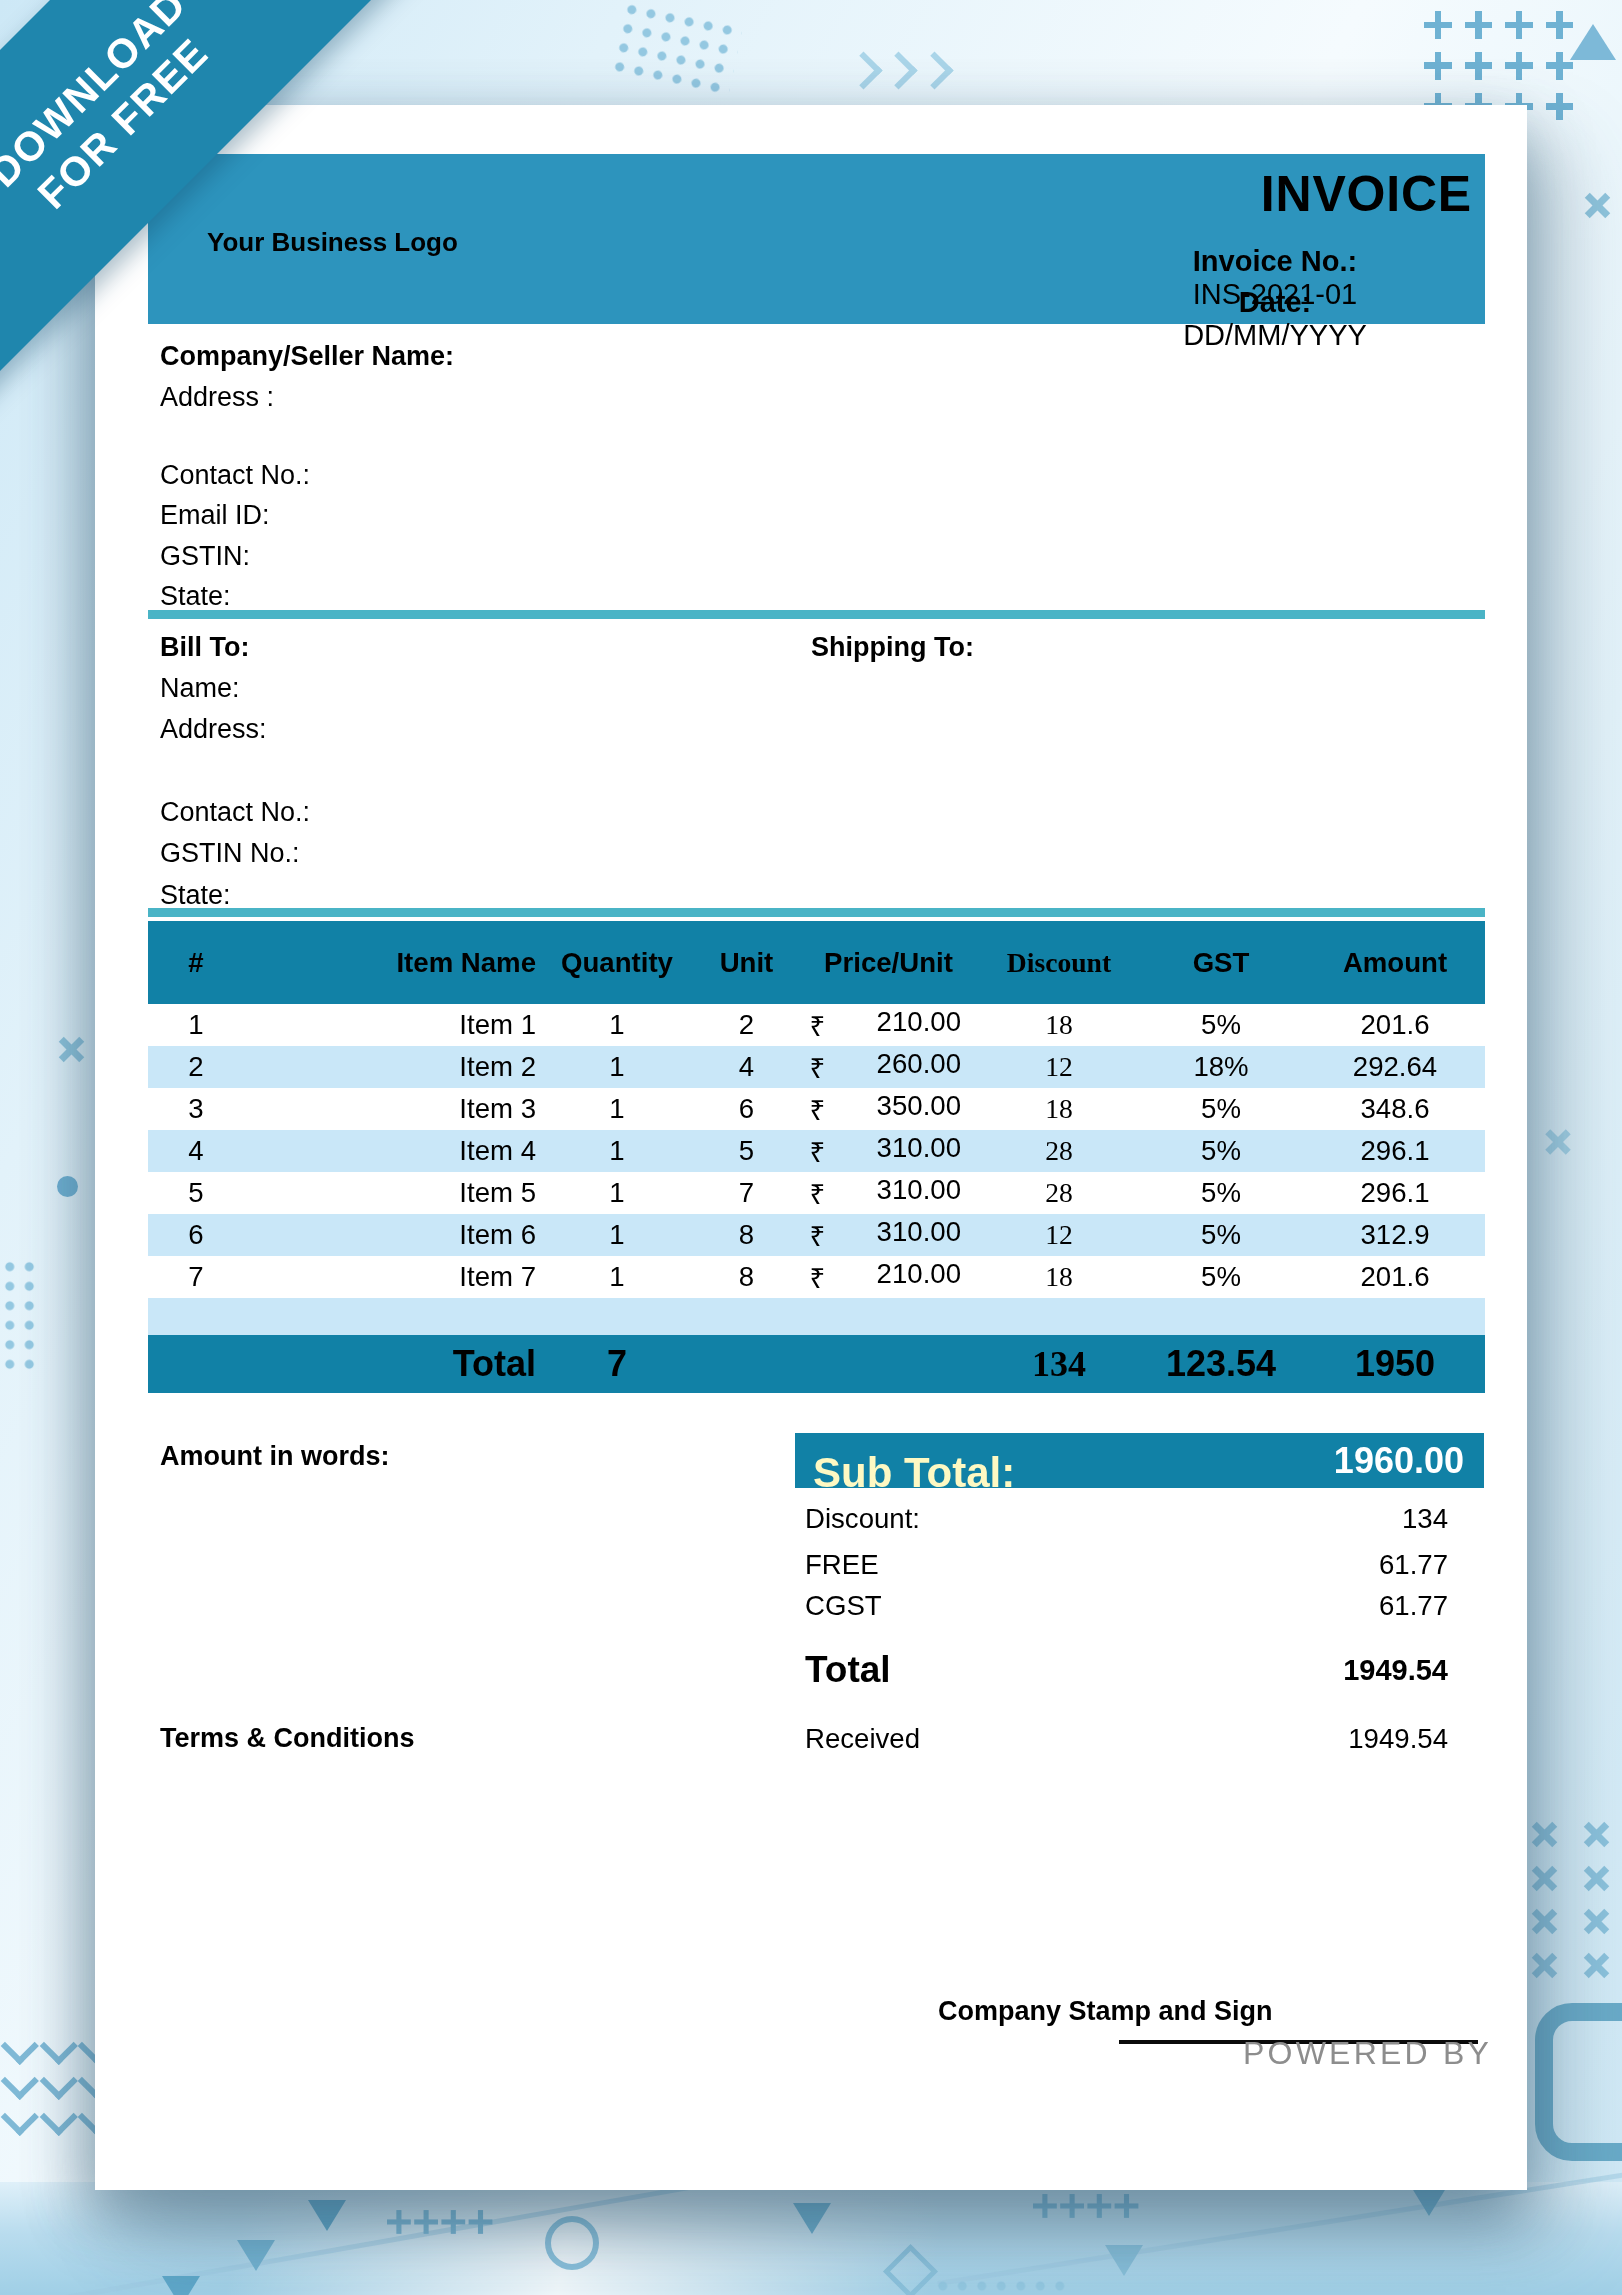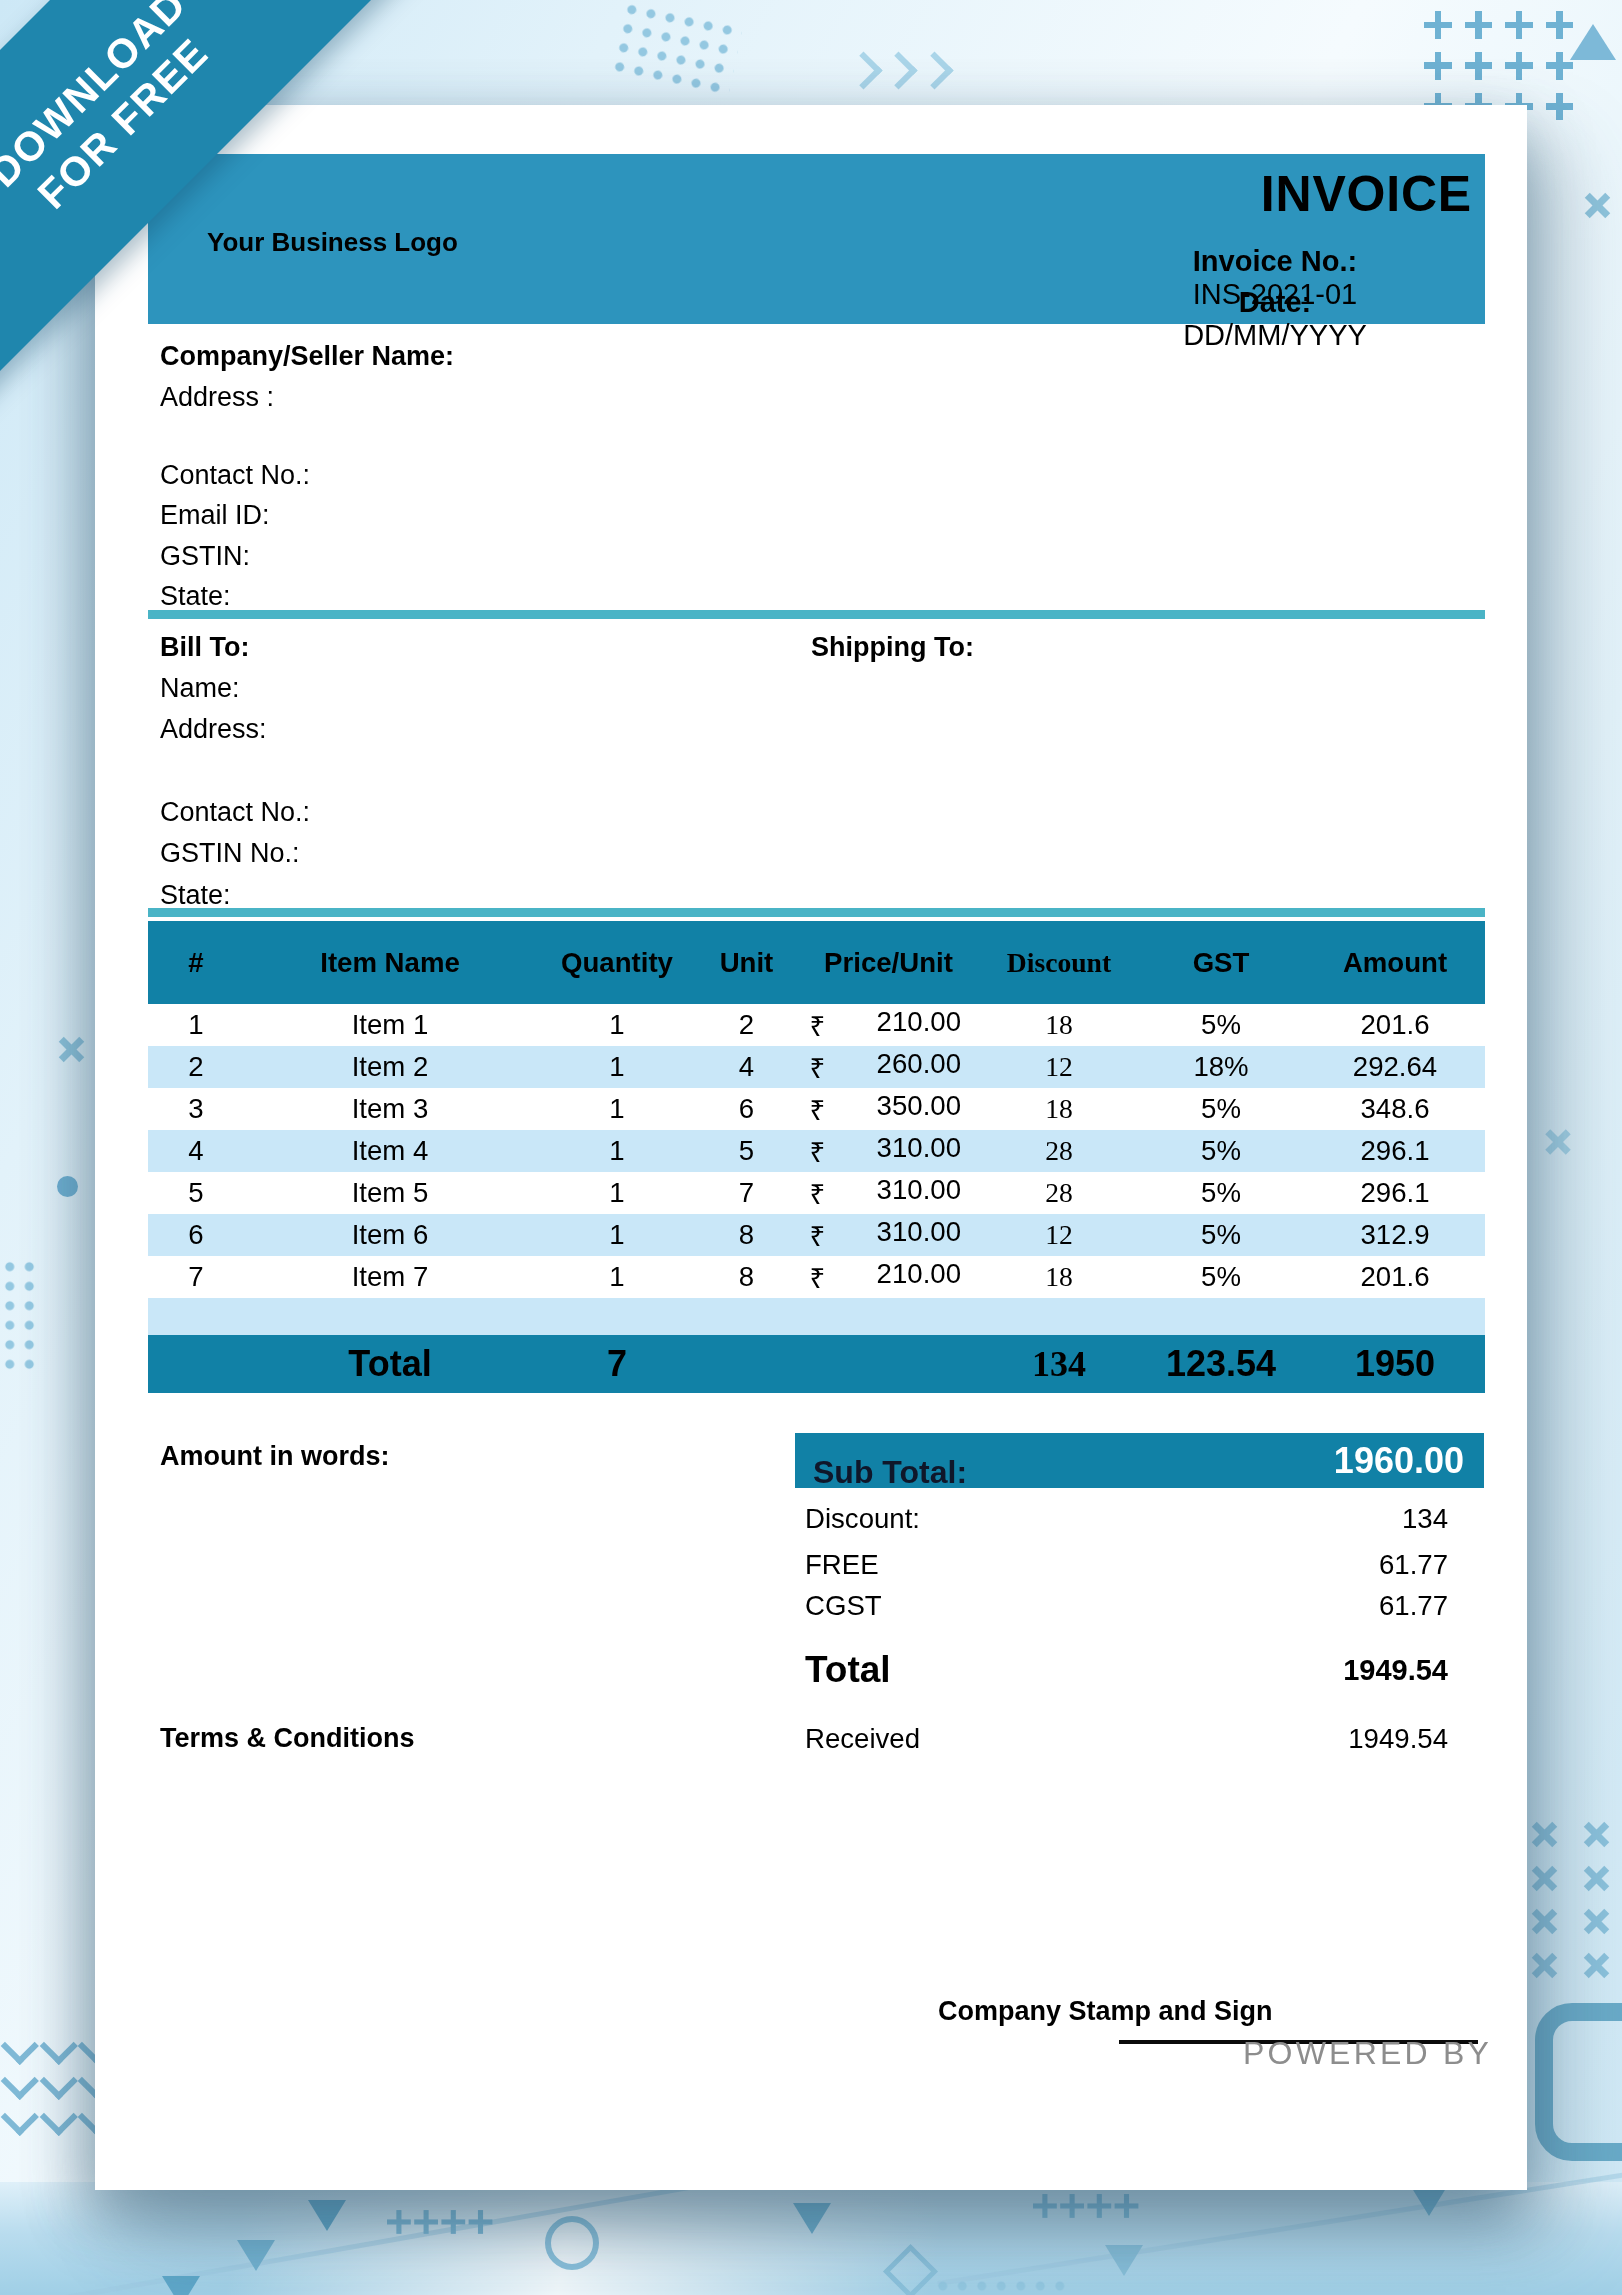--- a/index.html
+++ b/index.html
@@ -64,29 +64,29 @@
   .trow,.thead,.trow-total{display:flex;width:1337px;}
   .thead{height:83px;background:var(--table-accent,#1181a6);align-items:center;}
   .thead .td{font-weight:bold;font-size:27.6px;}
   .trow{height:42px;align-items:center;background:#fff;}
   .trow.alt{background:var(--row-alt,#c9e7f8);}
   .trow .td{font-size:27.6px;}
   .filler{width:1337px;height:37px;background:var(--row-alt,#c9e7f8);}
   .trow-total{height:58px;background:var(--table-accent,#1181a6);align-items:center;}
   .trow-total .td{font-weight:bold;font-size:36px;}
   .td{text-align:center;}
-  .c0{width:96px;} .c1{width:292px;} .c2{width:162px;} .c3{width:97px;}
+  .c0{width:96px;} .c1{width:292px;text-align:right;} .c2{width:162px;} .c3{width:97px;}
   .c4{width:187px;} .c5{width:154px;font-family:Liberation Serif, serif;} .c6{width:170px;} .c7{width:178px;}
   .price{display:flex;justify-content:space-between;}
   .price .sign{margin-left:14.6px;}
   .price .val{margin-right:21px;}
   
   .subtotal-band{left:700px;top:1328px;width:689px;height:55px;background:var(--table-accent,#1181a6);
     display:flex;align-items:center;justify-content:space-between;}
-  .subtotal-band .sl{color:#0f172a;font-weight:bold;font-size:32px;margin-left:18px;margin-top:24px;}
+  .subtotal-band .sl{color:#fef9c3;font-weight:bold;font-size:42px;margin-left:18px;margin-top:24px;}
   .subtotal-band .sv{color:#fff;font-weight:bold;font-size:36px;margin-right:20px;}
   .sumrow{position:absolute;left:710px;width:643px;display:flex;justify-content:space-between;align-items:center;}
   .sumrow .v{font-size:27.6px;}
   .sumrow .l{font-size:27.6px;}
   .sumrow.big .l{font-size:37px;font-weight:bold;}
   .sumrow.big .v{font-size:29px;font-weight:bold;}
   .underline-sign{left:1024px;top:1935px;width:359px;height:4px;background:#0a0a0a;}
   .powered{right:35px;top:1930px;font-size:32px;letter-spacing:3.2px;color:var(--powered-gray,#8d8d8d);}
   .brand{right:23px;top:1986px;font-size:78px;font-weight:bold;letter-spacing:-1.6px;color:var(--brand,#2b7a8b);}
 </style>

